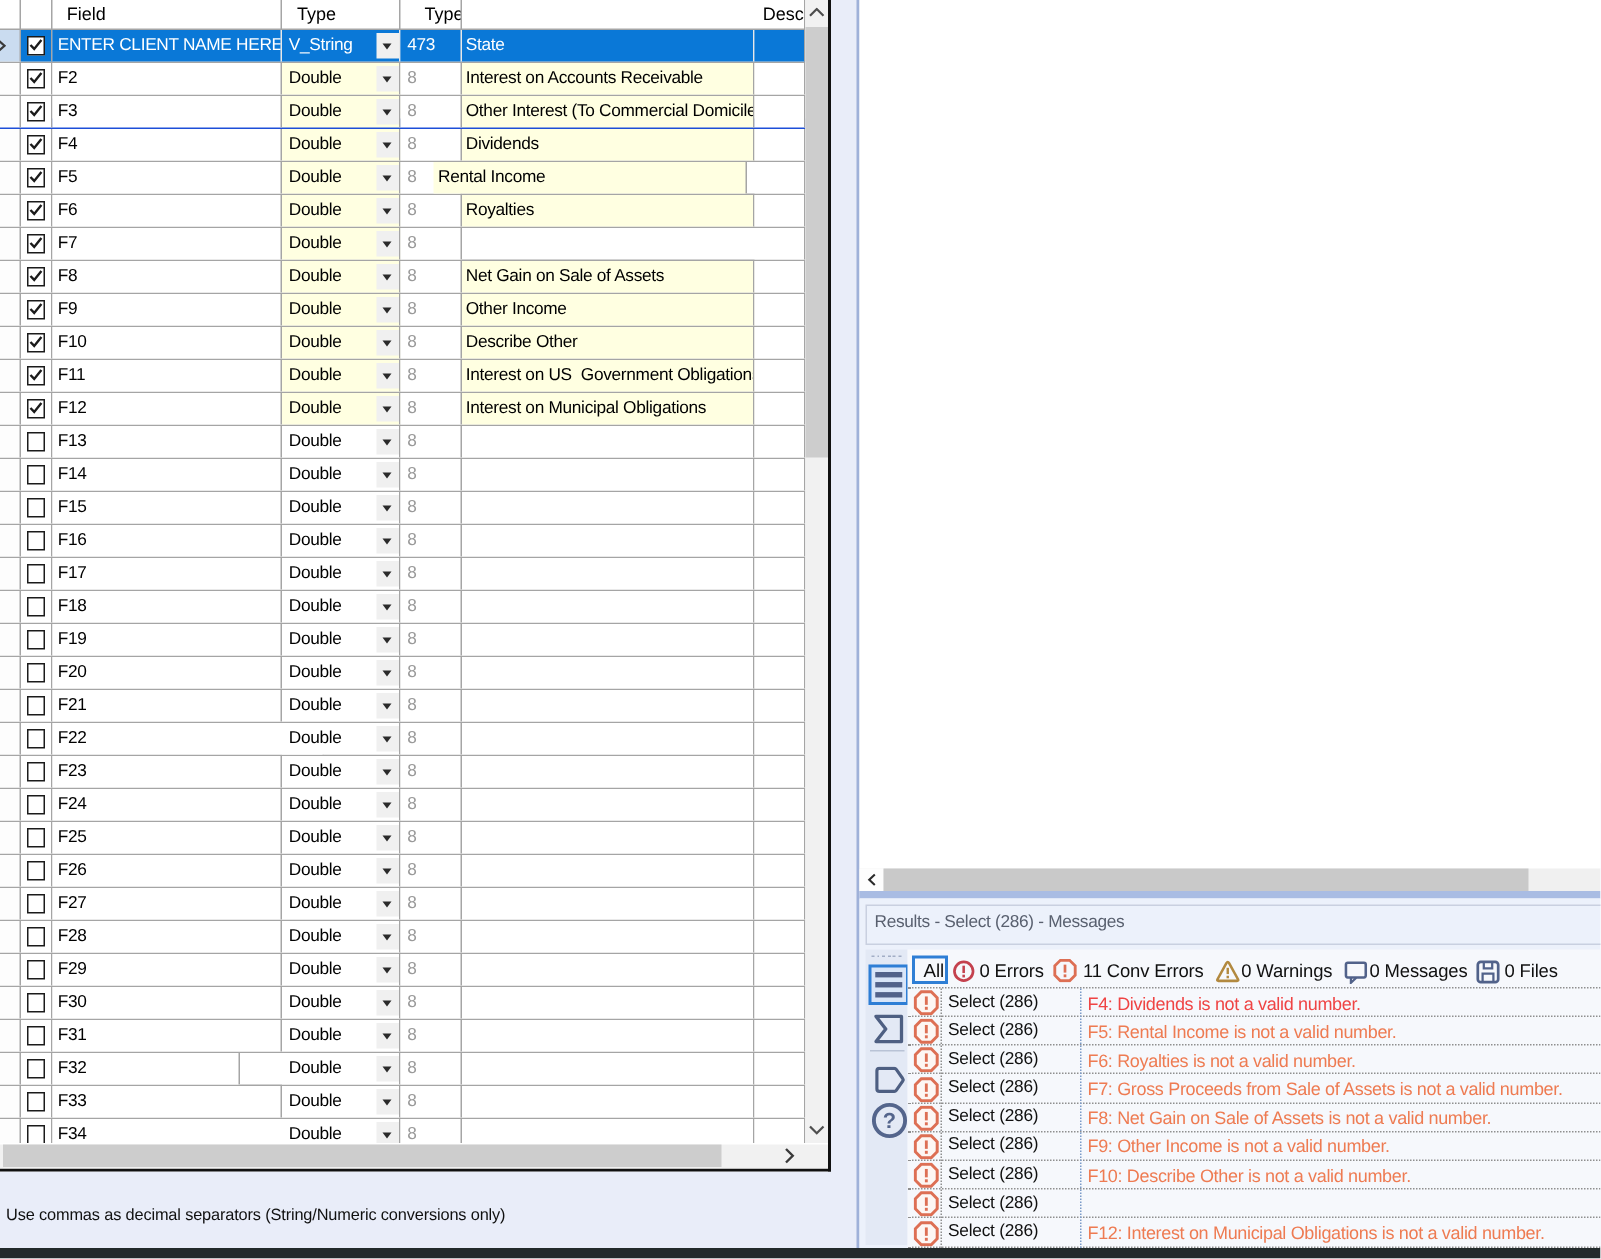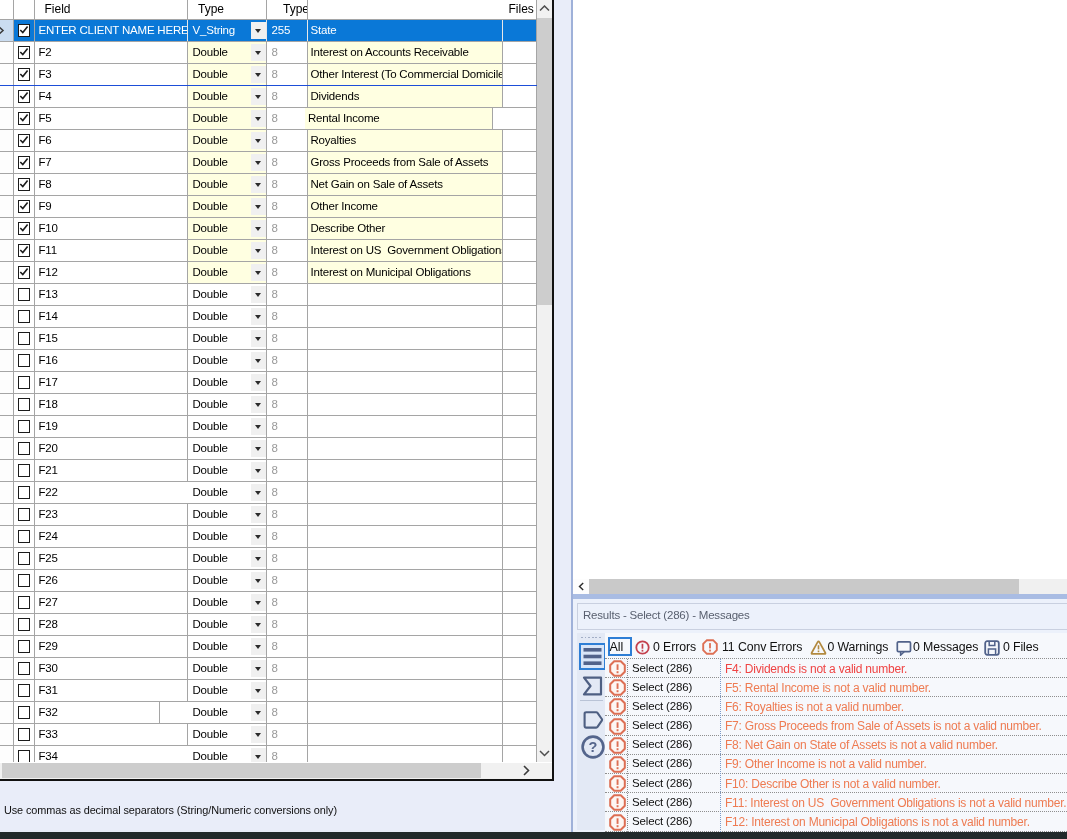--- a/index.html
+++ b/index.html
@@ -17,41 +17,41 @@
 
 <div class="abs" style="left:0;top:0;width:553.5px;height:780.5px;background:#fff;border-right:2px solid #111;border-bottom:2px solid #111">
   <div class="abs" style="left:0;top:0;width:536.5px;height:762px;overflow:hidden">
 
     <div class="abs" style="left:0;top:0;width:536.5px;height:19.5px;border-bottom:1px solid #a5a5a5;background:#fff">
       <div class="c" style="left:0;top:0;width:13.5px;height:19.5px"></div>
       <div class="c t" style="left:13.5px;top:0;width:21px;height:19.5px"></div>
       <div class="c t" style="left:34.5px;top:0;width:153.5px;height:19.5px;padding-left:10px;line-height:19px;font-size:12px;letter-spacing:0">Field</div>
       <div class="c t" style="left:188px;top:0;width:78.5px;height:19.5px;padding-left:10px;line-height:19px;font-size:12px;letter-spacing:0">Type</div>
       <div class="c t" style="left:266.5px;top:0;width:41px;height:19.5px;padding-left:16.5px;line-height:19px;font-size:12px;letter-spacing:0">Type</div>
-      <div class="c t" style="left:502.5px;top:0;width:34px;height:19.5px;padding-left:6px;line-height:19px;font-size:12px;letter-spacing:0">Files</div>
+      <div class="c t" style="left:502.5px;top:0;width:34px;height:19.5px;padding-left:6px;line-height:19px;font-size:12px;letter-spacing:0">Desc</div>
     </div>
 
     <div class="abs" style="left:0;top:0;width:536.5px;height:762px">
 <div style="position:absolute;left:0;top:19.5px;width:536.5px;height:22px;border-bottom:1px solid #a5a5a5">
           <div class="c" style="left:0;top:0;width:13.5px;height:21px;background:#cadcf0"></div>
           <svg class="a" style="left:-2px;top:6.5px" width="7" height="9">
             <path d="M0.5,0.5 L5,4.5 L0.5,8.5" fill="none" stroke="#3a3a3a" stroke-width="1.5"></path>
           </svg>
           <div class="c" style="left:13.5px;top:0;width:21px;height:21px;background:#0a78d7"></div>
           <div style="position:absolute;left:17.5px;top:4.5px;width:12.5px;height:12.5px;background:#fff;border:1.5px solid #1b1b1b">
             <svg width="10" height="10" style="position:absolute;left:0px;top:0px">
               <polyline points="1.3,5.0 3.8,7.6 8.6,1.6" fill="none" stroke="#1b1b1b" stroke-width="1.6"></polyline>
             </svg>
           </div>
           <div class="c t" style="left:34.5px;top:0;width:153.5px;height:21px;background:#0a78d7;color:#fff;padding-left:4px;border-right-color:#e8e8e8">ENTER CLIENT NAME HERE</div>
           <div class="c t" style="left:188px;top:0;width:78.5px;height:21px;background:#0a78d7;color:#fff;padding-left:4.5px;border-right-color:#e8e8e8">V_String</div>
           <div style="position:absolute;left:250.5px;top:2.5px;width:15px;height:17px;background:#f0f0f0">
             <div style="position:absolute;left:4px;top:6.5px;width:0;height:0;border-left:3.5px solid transparent;border-right:3.5px solid transparent;border-top:4.5px solid #2b2b2b"></div>
           </div>
-          <div class="c t" style="left:266.5px;top:0;width:41px;height:21px;background:#0a78d7;color:#fff;padding-left:5px;border-right-color:#e8e8e8">255</div>
+          <div class="c t" style="left:266.5px;top:0;width:41px;height:21px;background:#0a78d7;color:#fff;padding-left:5px;border-right-color:#e8e8e8">473</div>
           <div class="c t" style="left:307.5px;top:0;width:195px;height:21px;background:#0a78d7;color:#fff;padding-left:3px;border-right-color:#e8e8e8">State</div>
           <div class="c" style="left:502.5px;top:0;width:34px;height:21px;background:#0a78d7"></div>
         </div>
 <div style="position:absolute;left:0;top:41.5px;width:536.5px;height:22px;border-bottom:1px solid #a5a5a5">
           <div class="c" style="left:0;top:0;width:13.5px;height:21px;background:#fdfdfd"></div>
           <div class="c" style="left:13.5px;top:0;width:21px;height:21px;background:#fff"></div>
           <div style="position:absolute;left:17.5px;top:4.5px;width:12.5px;height:12.5px;background:#fff;border:1.5px solid #1b1b1b">
             <svg width="10" height="10" style="position:absolute;left:0px;top:0px">
               <polyline points="1.3,5.0 3.8,7.6 8.6,1.6" fill="none" stroke="#1b1b1b" stroke-width="1.6"></polyline>
             </svg>
@@ -106,21 +106,21 @@
             <svg width="10" height="10" style="position:absolute;left:0px;top:0px">
               <polyline points="1.3,5.0 3.8,7.6 8.6,1.6" fill="none" stroke="#1b1b1b" stroke-width="1.6"></polyline>
             </svg>
           </div>
           <div class="c t" style="left:34.5px;top:0;width:153.5px;height:21px;background:#fff;color:#000;padding-left:4px;border-right-color:#a5a5a5">F5</div>
           <div class="c t" style="left:188px;top:0;width:78.5px;height:21px;background:#ffffe1;color:#000;padding-left:4.5px;border-right-color:#a5a5a5">Double</div>
           <div style="position:absolute;left:250.5px;top:2.5px;width:15px;height:17px;background:#f0f0f0">
             <div style="position:absolute;left:4px;top:6.5px;width:0;height:0;border-left:3.5px solid transparent;border-right:3.5px solid transparent;border-top:4.5px solid #2b2b2b"></div>
           </div>
           <div class="c t" style="left:266.5px;top:0;width:41px;height:21px;background:#fff;color:#9a9a9a;padding-left:5px;border-right-color:#a5a5a5">8</div>
-          <div class="c t" style="left:305px;top:0;width:188px;height:21px;background:#ffffe1;color:#000;padding-left:3px;border-right-color:#a5a5a5">Rental Income</div>
+          <div class="c t" style="left:289px;top:0;width:209px;height:21px;background:#ffffe1;color:#000;padding-left:3px;border-right-color:#a5a5a5">Rental Income</div>
           <div class="c" style="left:502.5px;top:0;width:34px;height:21px;background:#fff"></div>
         </div>
 <div style="position:absolute;left:0;top:129.5px;width:536.5px;height:22px;border-bottom:1px solid #a5a5a5">
           <div class="c" style="left:0;top:0;width:13.5px;height:21px;background:#fdfdfd"></div>
           <div class="c" style="left:13.5px;top:0;width:21px;height:21px;background:#fff"></div>
           <div style="position:absolute;left:17.5px;top:4.5px;width:12.5px;height:12.5px;background:#fff;border:1.5px solid #1b1b1b">
             <svg width="10" height="10" style="position:absolute;left:0px;top:0px">
               <polyline points="1.3,5.0 3.8,7.6 8.6,1.6" fill="none" stroke="#1b1b1b" stroke-width="1.6"></polyline>
             </svg>
           </div>
@@ -140,21 +140,20 @@
             <svg width="10" height="10" style="position:absolute;left:0px;top:0px">
               <polyline points="1.3,5.0 3.8,7.6 8.6,1.6" fill="none" stroke="#1b1b1b" stroke-width="1.6"></polyline>
             </svg>
           </div>
           <div class="c t" style="left:34.5px;top:0;width:153.5px;height:21px;background:#fff;color:#000;padding-left:4px;border-right-color:#a5a5a5">F7</div>
           <div class="c t" style="left:188px;top:0;width:78.5px;height:21px;background:#ffffe1;color:#000;padding-left:4.5px;border-right-color:#a5a5a5">Double</div>
           <div style="position:absolute;left:250.5px;top:2.5px;width:15px;height:17px;background:#f0f0f0">
             <div style="position:absolute;left:4px;top:6.5px;width:0;height:0;border-left:3.5px solid transparent;border-right:3.5px solid transparent;border-top:4.5px solid #2b2b2b"></div>
           </div>
           <div class="c t" style="left:266.5px;top:0;width:41px;height:21px;background:#fff;color:#9a9a9a;padding-left:5px;border-right-color:#a5a5a5">8</div>
-          <div class="c t" style="left:307.5px;top:0;width:195px;height:21px;background:#ffffe1;color:#000;padding-left:3px;border-right-color:#a5a5a5">Gross Proceeds from Sale of Assets</div>
           <div class="c" style="left:502.5px;top:0;width:34px;height:21px;background:#fff"></div>
         </div>
 <div style="position:absolute;left:0;top:173.5px;width:536.5px;height:22px;border-bottom:1px solid #a5a5a5">
           <div class="c" style="left:0;top:0;width:13.5px;height:21px;background:#fdfdfd"></div>
           <div class="c" style="left:13.5px;top:0;width:21px;height:21px;background:#fff"></div>
           <div style="position:absolute;left:17.5px;top:4.5px;width:12.5px;height:12.5px;background:#fff;border:1.5px solid #1b1b1b">
             <svg width="10" height="10" style="position:absolute;left:0px;top:0px">
               <polyline points="1.3,5.0 3.8,7.6 8.6,1.6" fill="none" stroke="#1b1b1b" stroke-width="1.6"></polyline>
             </svg>
           </div>
@@ -585,21 +584,21 @@
 <div class="abs" style="left:582.5px;top:710.5px"><svg width="21" height="18" viewBox="0 0 21 18">
       <path d="M1.6,2.8 Q1.6,1.2 3.2,1.2 L13.2,1.2 Q14,1.2 14.5,1.9 L18.8,8 Q19.4,8.8 18.8,9.7 L14.5,15.9 Q14,16.6 13.2,16.6 L3.2,16.6 Q1.6,16.6 1.6,15 Z" fill="none" stroke="#4e5f82" stroke-width="2.1"></path>
     </svg></div>
 <div class="abs" style="left:580.5px;top:734.5px"><svg width="24" height="24" viewBox="0 0 24 24">
       <circle cx="12" cy="12" r="10.4" fill="none" stroke="#54658c" stroke-width="2.6"></circle>
       <text x="12" y="17.2" text-anchor="middle" font-family="Liberation Sans,sans-serif" font-size="14.5" font-weight="bold" fill="#54658c">?</text>
     </svg></div>
 
 <div class="abs" style="left:605px;top:633px;width:462px;height:199px;background:#f6f8fc"></div>
 
-<div class="abs" style="left:607.5px;top:636.5px;width:24px;height:19.5px;border:2px solid #2e7ed5;font-size:12.5px;color:#101010;text-align:left;line-height:16px">All</div>
+<div class="abs" style="left:607.5px;top:636.5px;width:24px;height:19.5px;border:2px solid #2e7ed5;font-size:12.5px;color:#101010;text-align:right;line-height:16px">All</div>
 <div class="abs" style="left:634.5px;top:639.5px"><svg width="15" height="15" viewBox="0 0 15 15">
       <circle cx="7.5" cy="7.5" r="6.2" fill="none" stroke="#c4414e" stroke-width="1.8"></circle>
       <rect x="6.6" y="3.8" width="1.7" height="4.9" fill="#c4414e"></rect>
       <rect x="6.6" y="9.8" width="1.7" height="1.8" fill="#c4414e"></rect>
     </svg></div>
 <div class="abs" style="left:653px;top:640px;font-size:12.3px;letter-spacing:-0.1px;color:#101010">0 Errors</div>
 <div class="abs" style="left:702px;top:639px"><svg width="16" height="16" viewBox="0 0 16 16">
       <polygon points="4.9,1.2 11.1,1.2 14.8,4.9 14.8,11.1 11.1,14.8 4.9,14.8 1.2,11.1 1.2,4.9" fill="none" stroke="#dd6f54" stroke-width="1.9"></polygon>
       <rect x="7.1" y="4.1" width="1.8" height="5.3" fill="#dd6f54"></rect>
       <rect x="7.1" y="10.6" width="1.8" height="1.9" fill="#dd6f54"></rect>
@@ -671,21 +670,21 @@
 </div>
 <div style="position:absolute;left:605px;top:735.7px;width:462px;height:19.17px;border-bottom:1px dotted #8f8f8f">
 <div style="position:absolute;left:3.5px;top:1.2px;width:16px;height:16px">
       <svg width="17" height="17" viewBox="0 0 17 17" style="position:absolute;left:0;top:0">
 <polygon points="5.2,1.2 11.8,1.2 15.8,5.2 15.8,11.8 11.8,15.8 5.2,15.8 1.2,11.8 1.2,5.2" fill="#fdf6f3" stroke="#dd6f54" stroke-width="2"></polygon>
 <rect x="7.6" y="4.3" width="1.9" height="5.6" fill="#dd6f54"></rect>
         <rect x="7.6" y="11.2" width="1.9" height="2" fill="#dd6f54"></rect>
       </svg>
     </div>
 <div style="position:absolute;left:27px;top:2.5px;font-size:11.5px;letter-spacing:-0.15px;color:#101010">Select (286)</div>
-<div style="position:absolute;left:120px;top:2.5px;font-size:12px;letter-spacing:-0.22px;color:#ee7b52;white-space:nowrap">F8: Net Gain on State of Assets is not a valid number.</div>
+<div style="position:absolute;left:120px;top:2.5px;font-size:12px;letter-spacing:-0.22px;color:#ee7b52;white-space:nowrap">F8: Net Gain on Sale of Assets is not a valid number.</div>
 </div>
 <div style="position:absolute;left:605px;top:754.9px;width:462px;height:19.17px;border-bottom:1px dotted #8f8f8f">
 <div style="position:absolute;left:3.5px;top:1.2px;width:16px;height:16px">
       <svg width="17" height="17" viewBox="0 0 17 17" style="position:absolute;left:0;top:0">
 <polygon points="5.2,1.2 11.8,1.2 15.8,5.2 15.8,11.8 11.8,15.8 5.2,15.8 1.2,11.8 1.2,5.2" fill="#fdf6f3" stroke="#dd6f54" stroke-width="2"></polygon>
 <rect x="7.6" y="4.3" width="1.9" height="5.6" fill="#dd6f54"></rect>
         <rect x="7.6" y="11.2" width="1.9" height="2" fill="#dd6f54"></rect>
       </svg>
     </div>
 <div style="position:absolute;left:27px;top:2.5px;font-size:11.5px;letter-spacing:-0.15px;color:#101010">Select (286)</div>
@@ -704,21 +703,20 @@
 </div>
 <div style="position:absolute;left:605px;top:793.2px;width:462px;height:19.17px;border-bottom:1px dotted #8f8f8f">
 <div style="position:absolute;left:3.5px;top:1.2px;width:16px;height:16px">
       <svg width="17" height="17" viewBox="0 0 17 17" style="position:absolute;left:0;top:0">
 <polygon points="5.2,1.2 11.8,1.2 15.8,5.2 15.8,11.8 11.8,15.8 5.2,15.8 1.2,11.8 1.2,5.2" fill="#fdf6f3" stroke="#dd6f54" stroke-width="2"></polygon>
 <rect x="7.6" y="4.3" width="1.9" height="5.6" fill="#dd6f54"></rect>
         <rect x="7.6" y="11.2" width="1.9" height="2" fill="#dd6f54"></rect>
       </svg>
     </div>
 <div style="position:absolute;left:27px;top:2.5px;font-size:11.5px;letter-spacing:-0.15px;color:#101010">Select (286)</div>
-<div style="position:absolute;left:120px;top:2.5px;font-size:12px;letter-spacing:-0.22px;color:#ee7b52;white-space:nowrap">F11: Interest on US&nbsp; Government Obligations is not a valid number.</div>
 </div>
 <div style="position:absolute;left:605px;top:812.4px;width:462px;height:19.17px;border-bottom:1px dotted #8f8f8f">
 <div style="position:absolute;left:3.5px;top:1.2px;width:16px;height:16px">
       <svg width="17" height="17" viewBox="0 0 17 17" style="position:absolute;left:0;top:0">
 <polygon points="5.2,1.2 11.8,1.2 15.8,5.2 15.8,11.8 11.8,15.8 5.2,15.8 1.2,11.8 1.2,5.2" fill="#fdf6f3" stroke="#dd6f54" stroke-width="2"></polygon>
 <rect x="7.6" y="4.3" width="1.9" height="5.6" fill="#dd6f54"></rect>
         <rect x="7.6" y="11.2" width="1.9" height="2" fill="#dd6f54"></rect>
       </svg>
     </div>
 <div style="position:absolute;left:27px;top:2.5px;font-size:11.5px;letter-spacing:-0.15px;color:#101010">Select (286)</div>

